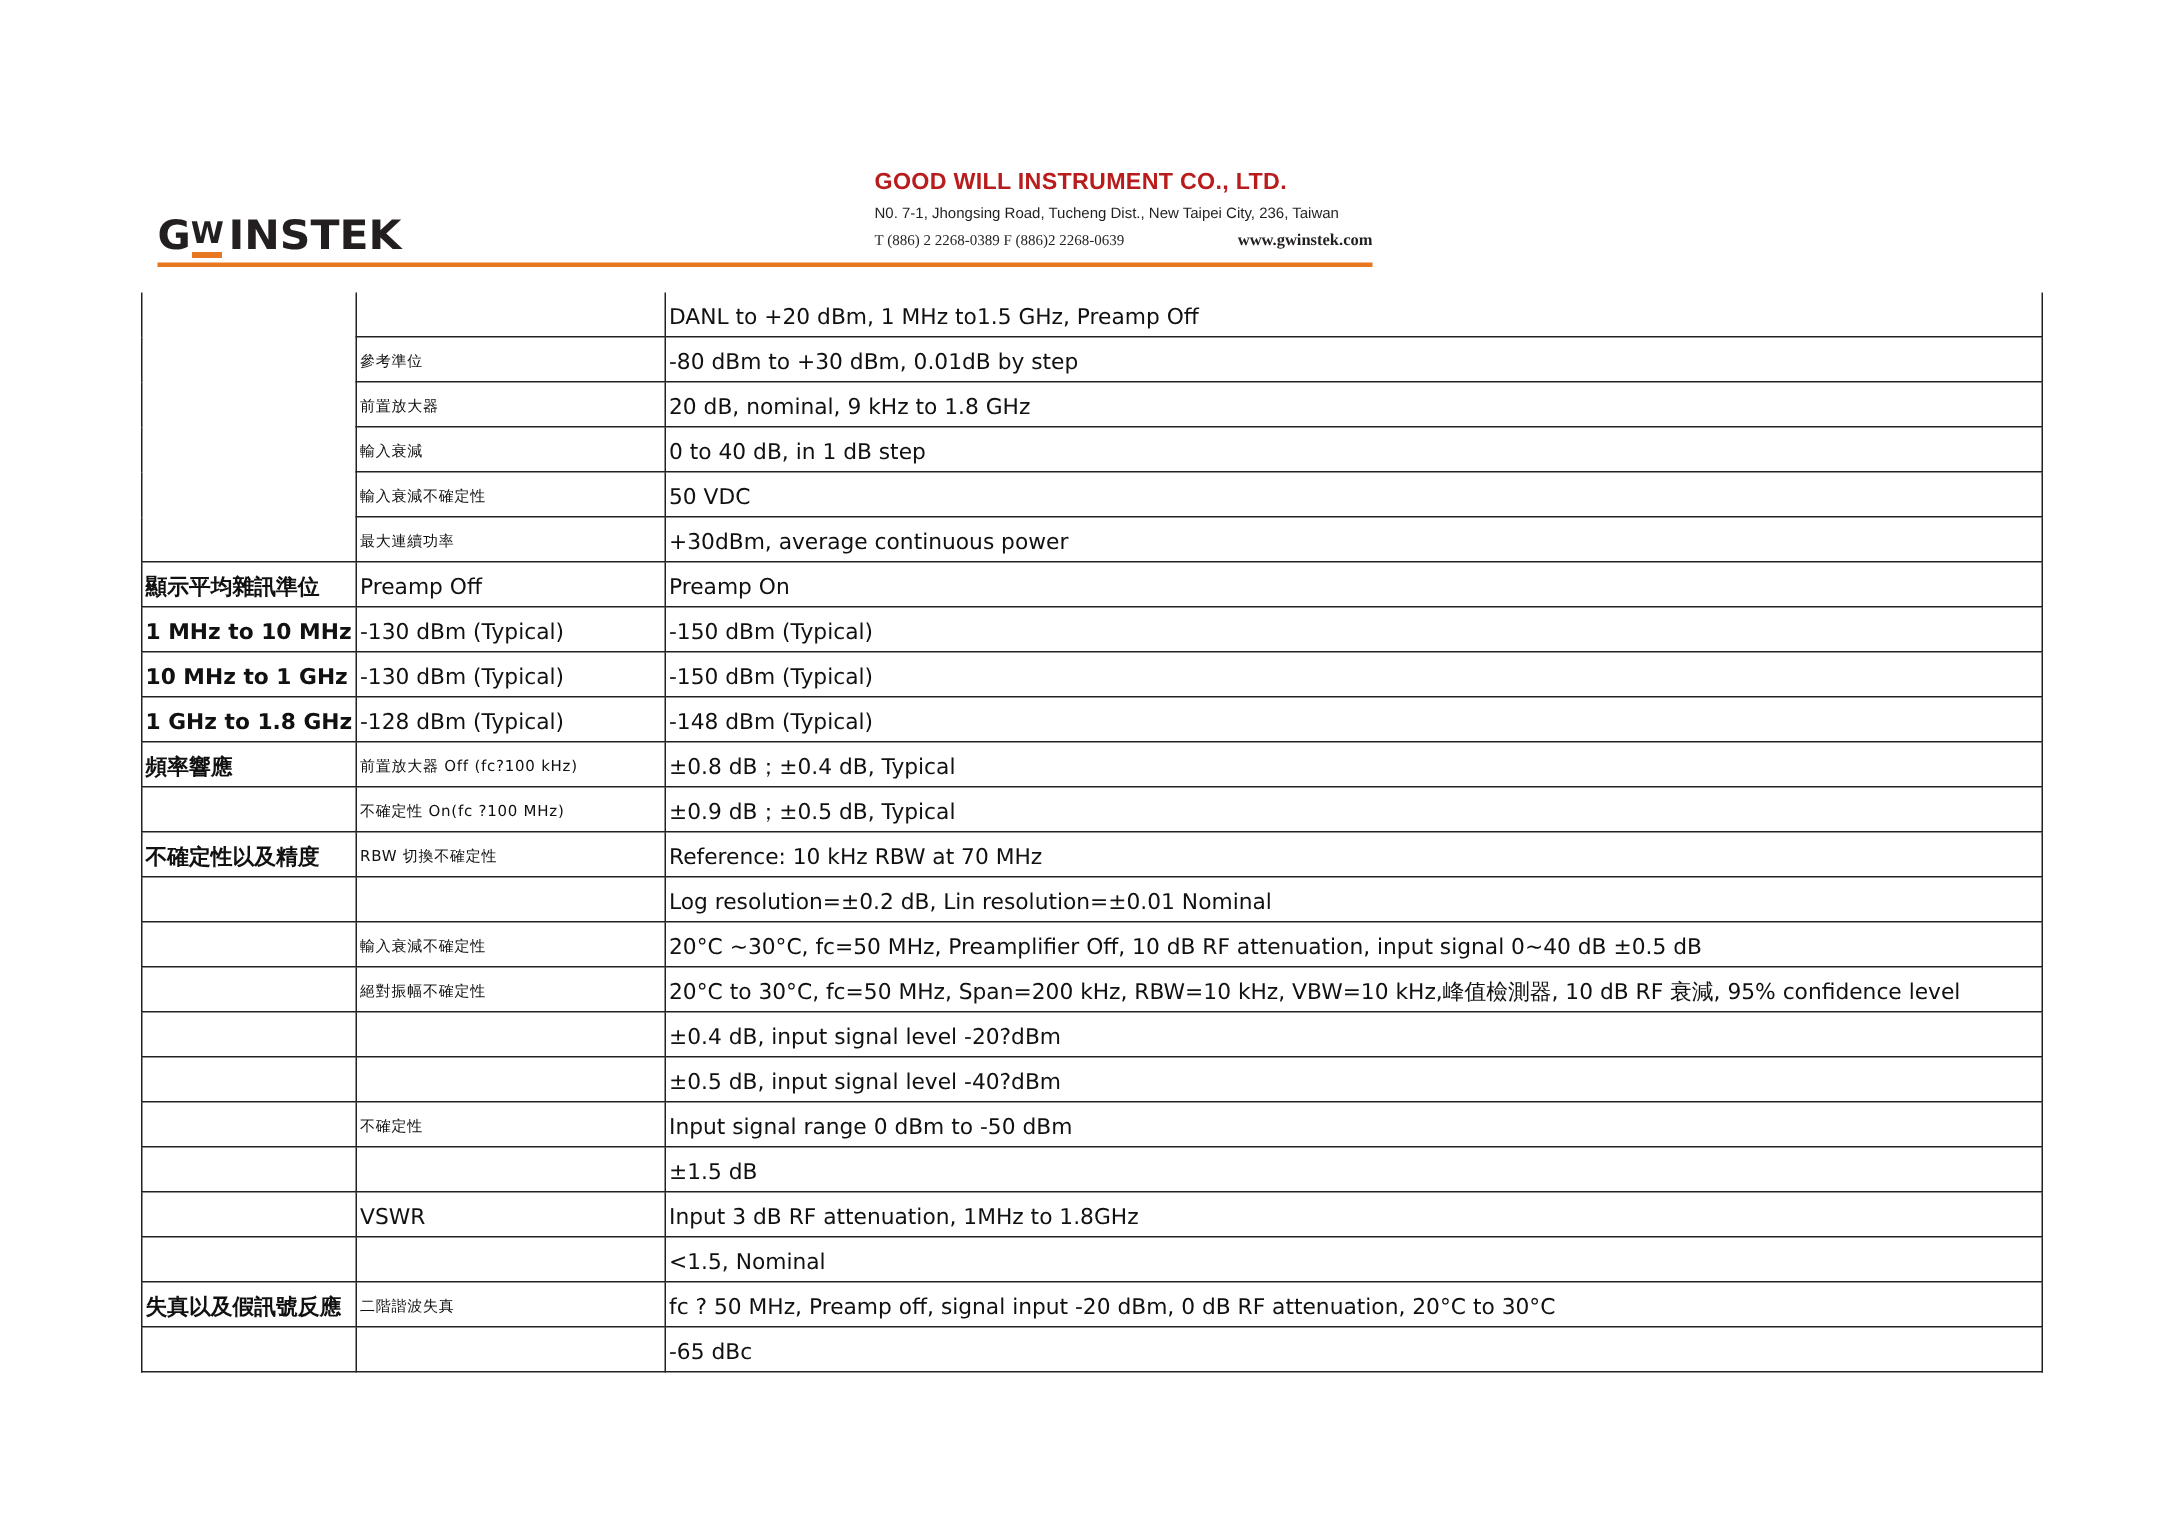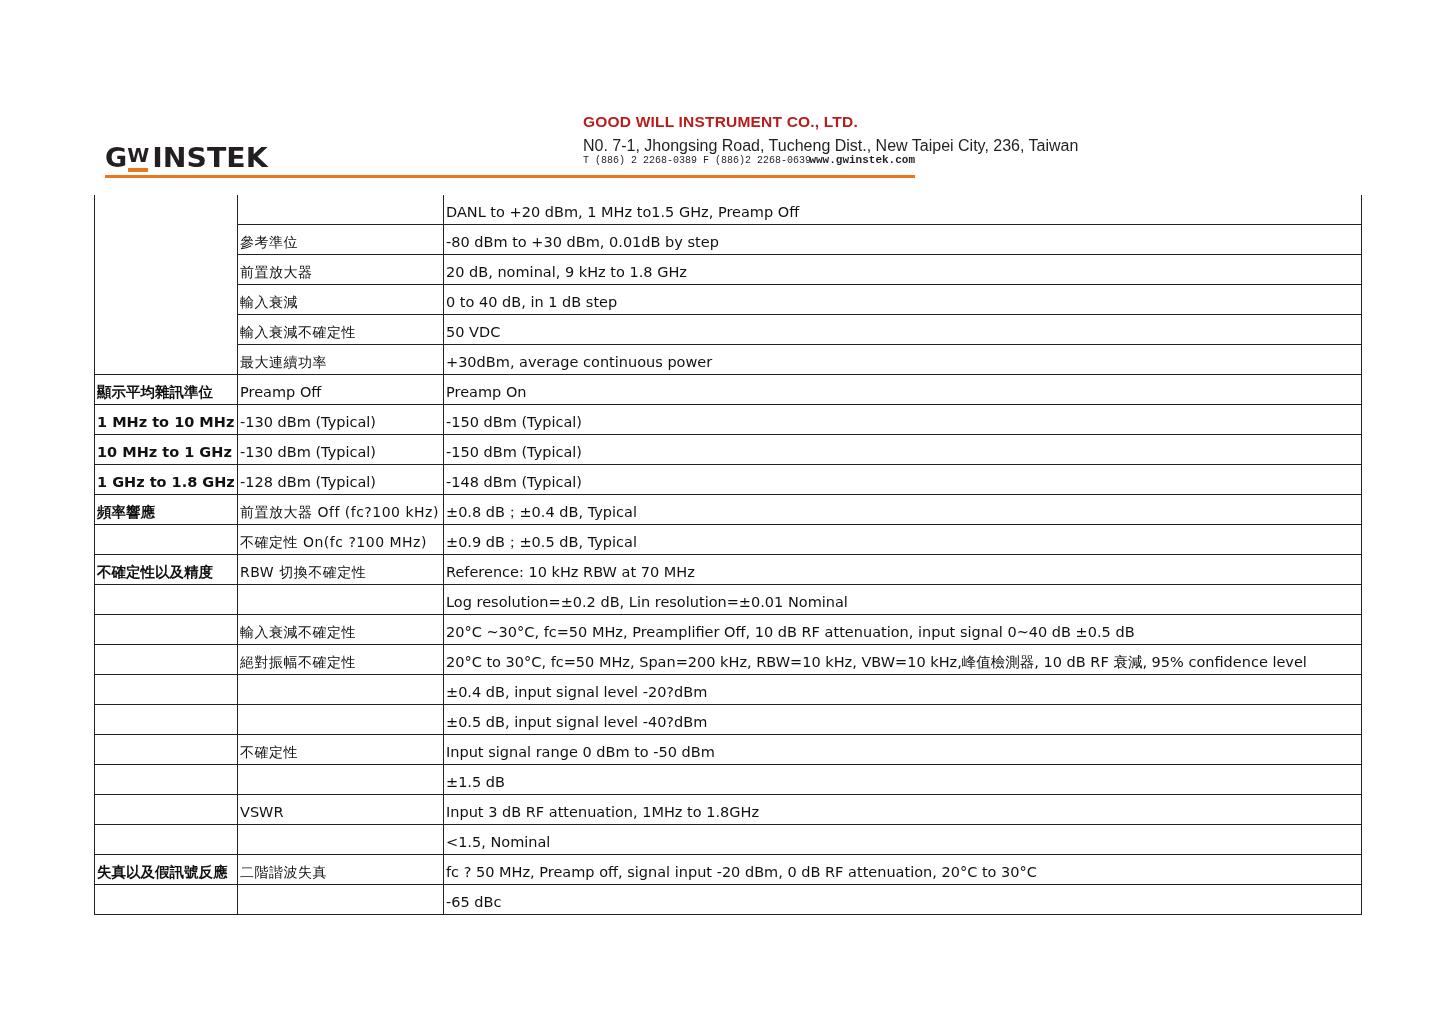--- a/index.html
+++ b/index.html
@@ -9,36 +9,36 @@
   .logo { position:absolute; left:105px; top:144px; height:28px;
           font-family:"DejaVu Sans", sans-serif; font-weight:bold; font-size:27px;
           letter-spacing:0px; color:#231f20; line-height:28px; display:flex; align-items:center; }
   .logo .gw { display:inline-block; position:relative; }
   .logo .gw-w { position:relative; display:inline-block; font-size:20px; top:-3px; }
   .logo .gw-w::after { content:""; position:absolute; left:1px; right:1px; bottom:-3px; height:4px; background:#e87722; }
   .logo .instek { margin-left:6px; transform:scaleX(1.05); display:inline-block; }
   .company { position:absolute; left:583px; top:113px; font-family:"Liberation Sans", sans-serif;
              font-weight:bold; font-size:15.5px; color:#b91c1c; letter-spacing:0.2px; }
   .address { position:absolute; left:583px; top:137px; font-family:"Liberation Sans", sans-serif;
-             font-size:16px; color:#231f20; }
-  .contact { position:absolute; left:583px; top:155px; font-family:Liberation Mono, monospace;
+             font-size:10px; color:#231f20; }
+  .contact { position:absolute; left:583px; top:155px; font-family:Liberation Serif, serif;
              font-size:10px; color:#231f20; width:332px; }
   .contact .web { position:absolute; right:0; top:-1px; font-weight:bold; font-size:11px; }
   .rule { position:absolute; left:105px; top:175px; width:810px; height:3px; background:#e87722; }
 
   table.spec { position:absolute; left:94px; top:195px; border-collapse:collapse; table-layout:fixed;
                width:1267px; font-family:"DejaVu Sans", sans-serif; font-size:14.5px; }
   table.spec col.c1 { width:143px; }
   table.spec col.c2 { width:206px; }
   table.spec col.c3 { width:918px; }
   table.spec td { height:28px; padding:0 0 0 2px; border:1.6px solid #222; white-space:nowrap;
                   overflow:hidden; vertical-align:bottom; line-height:22px; padding-bottom:1px; }
   table.spec td.bold { font-weight:bold; }
   table.spec tr.first td { border-top:none; }
-  table.spec td.cjk { font-size:14px; letter-spacing:0.5px; }
+  table.spec td.cjk { font-size:10px; letter-spacing:0.5px; }
 </style>
 </head>
 <body>
 
 <div class="header">
   <div class="logo">
     <span class="gw">G</span>
       <span class="gw-w">W</span>
       <span class="instek">INSTEK</span>
   </div>

